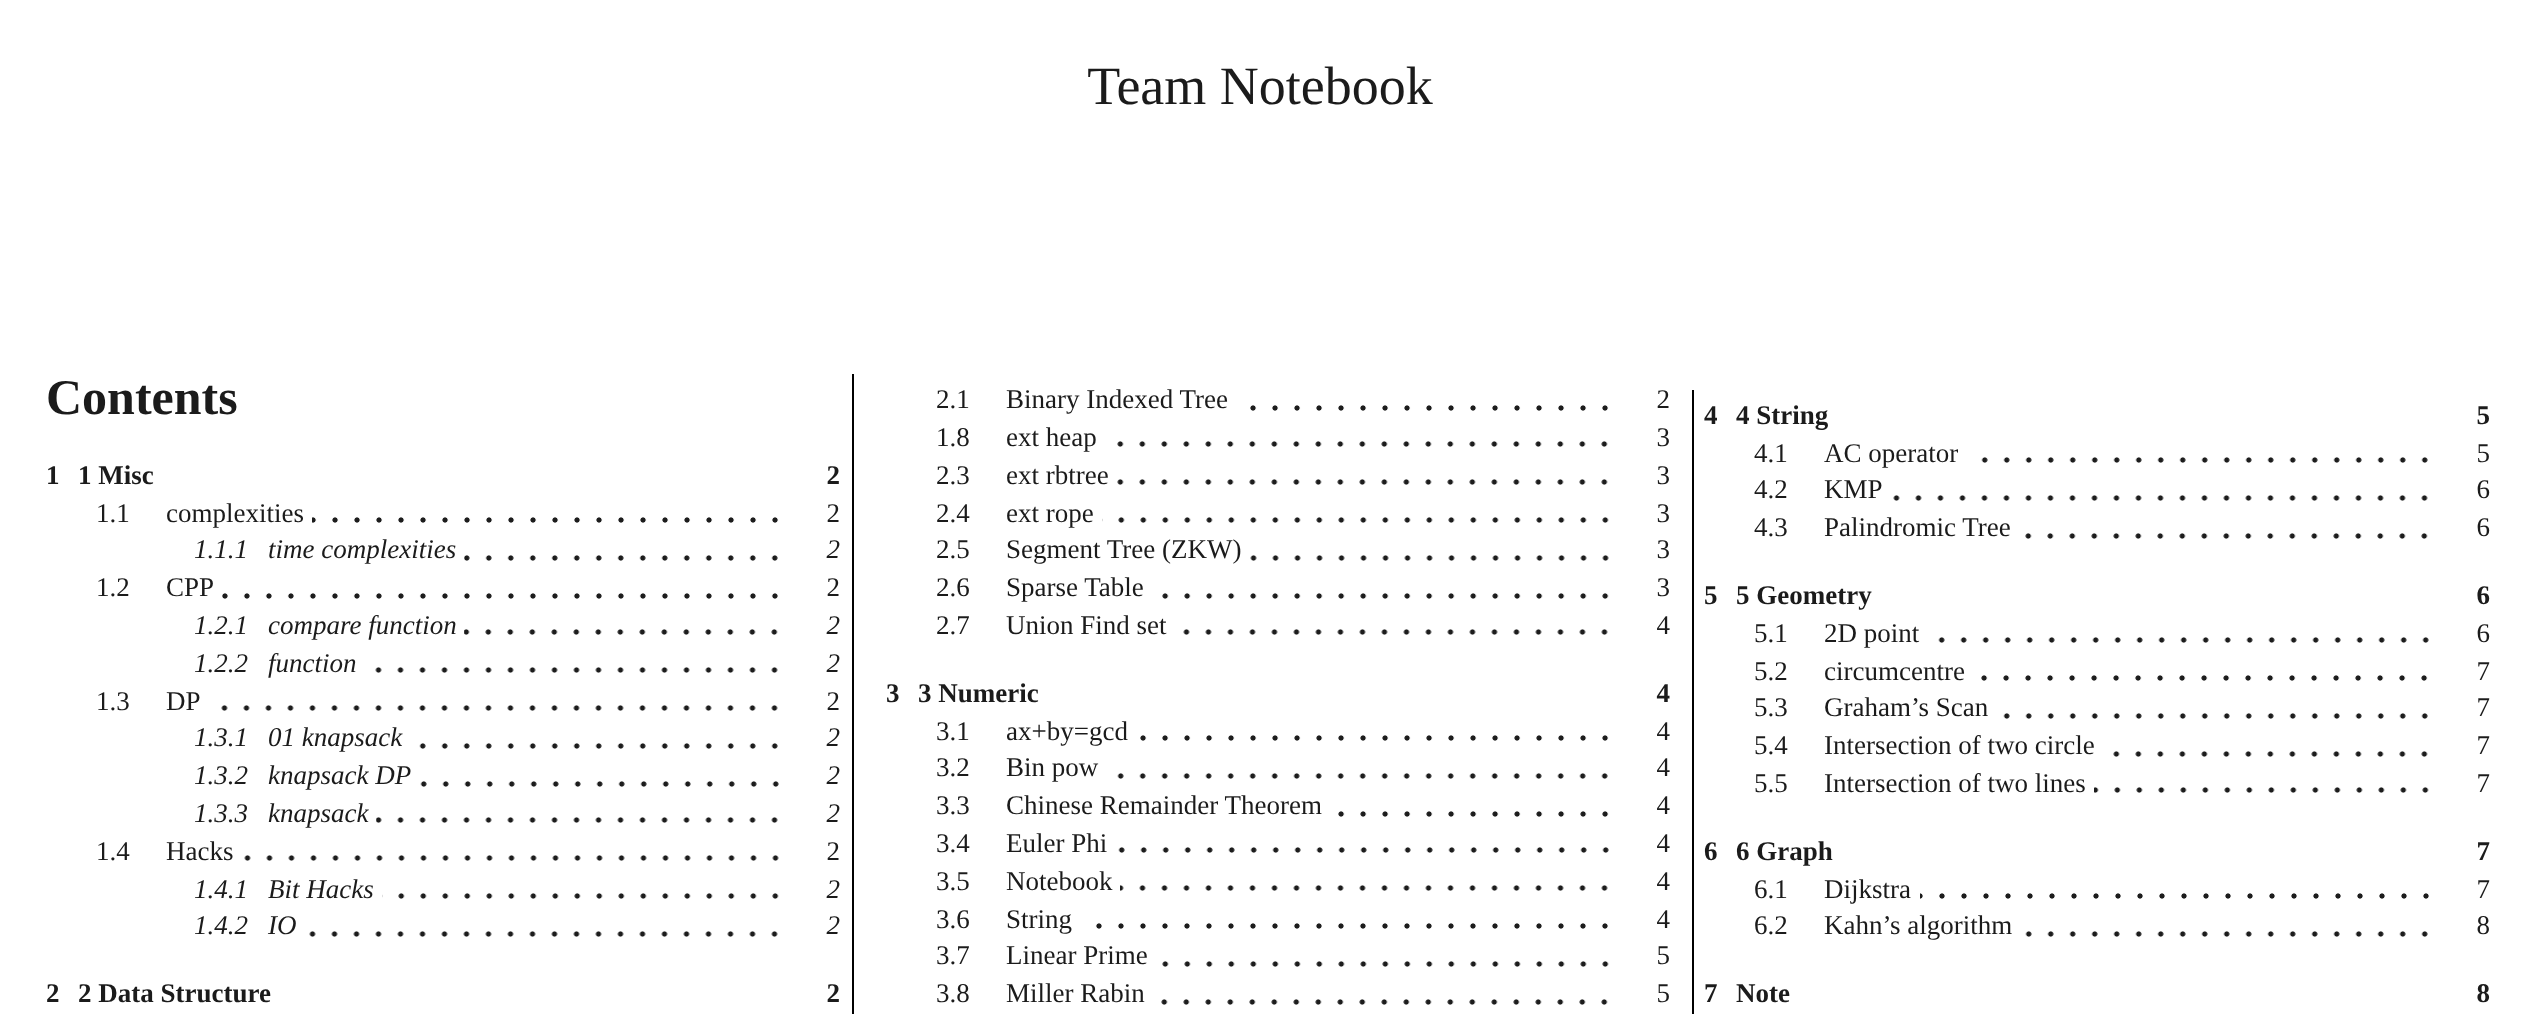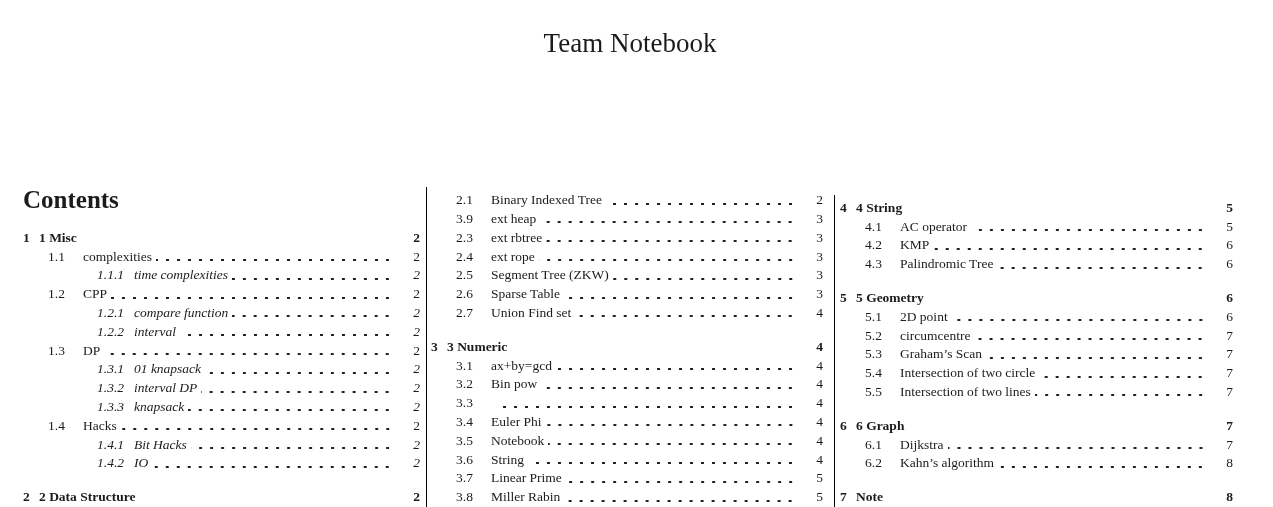--- a/index.html
+++ b/index.html
@@ -13,21 +13,21 @@
   .doc-subtitle { font-size:17px; margin-top:24px; line-height:20px; }
   .doc-date { font-size:17px; margin-top:15px; line-height:20px; }
 
   .toc-area {
     position:absolute; top:192px; bottom:0; left:23px;
     display:flex; align-items:flex-end;
     font-size:13.5px;
   }
   .toc-col { box-sizing:content-box; }
   .col-1 { width:397px; padding-top:0; }
-  .col-2 { width:392px; margin-left:6px; border-left:1px solid #000; padding-left:4px; padding-top:4px; }
+  .col-2 { width:392px; margin-left:6px; border-left:1px solid #000; padding-left:16px; padding-top:4px; }
   .col-3 { width:393px; margin-left:11px; border-left:1px solid #000; padding-left:5px; padding-top:4px; }
 
   .toc-heading {
     font-size:25px; font-weight:700; line-height:26px;
     margin:-3px 0 16px 0;
   }
 
   .toc-row { display:flex; align-items:baseline; line-height:18.8px; height:18.8px; }
   .toc-row .num { flex:none; }
   .toc-row .title { flex:none; white-space:nowrap; }
@@ -89,39 +89,39 @@
           <span class="pg">2</span>
         </div>
         <div class="toc-row subsubsection">
           <span class="num">1.2.1</span>
           <span class="title">compare function</span>
           <span class="leader"></span>
           <span class="pg">2</span>
         </div>
         <div class="toc-row subsubsection">
           <span class="num">1.2.2</span>
-          <span class="title">interval</span>
+          <span class="title">function</span>
           <span class="leader"></span>
           <span class="pg">2</span>
         </div>
         <div class="toc-row subsection">
           <span class="num">1.3</span>
           <span class="title">DP</span>
           <span class="leader"></span>
           <span class="pg">2</span>
         </div>
         <div class="toc-row subsubsection">
           <span class="num">1.3.1</span>
           <span class="title">01 knapsack</span>
           <span class="leader"></span>
           <span class="pg">2</span>
         </div>
         <div class="toc-row subsubsection">
           <span class="num">1.3.2</span>
-          <span class="title">interval DP</span>
+          <span class="title">knapsack DP</span>
           <span class="leader"></span>
           <span class="pg">2</span>
         </div>
         <div class="toc-row subsubsection">
           <span class="num">1.3.3</span>
           <span class="title">knapsack</span>
           <span class="leader"></span>
           <span class="pg">2</span>
         </div>
         <div class="toc-row subsection">
@@ -150,21 +150,21 @@
         </div>
       </div>
     <div class="toc-col col-2">
         <div class="toc-row subsection">
           <span class="num">2.1</span>
           <span class="title">Binary Indexed Tree</span>
           <span class="leader"></span>
           <span class="pg">2</span>
         </div>
         <div class="toc-row subsection">
-          <span class="num">3.9</span>
+          <span class="num">1.8</span>
           <span class="title">ext heap</span>
           <span class="leader"></span>
           <span class="pg">3</span>
         </div>
         <div class="toc-row subsection">
           <span class="num">2.3</span>
           <span class="title">ext rbtree</span>
           <span class="leader"></span>
           <span class="pg">3</span>
         </div>
@@ -205,20 +205,21 @@
           <span class="pg">4</span>
         </div>
         <div class="toc-row subsection">
           <span class="num">3.2</span>
           <span class="title">Bin pow</span>
           <span class="leader"></span>
           <span class="pg">4</span>
         </div>
         <div class="toc-row subsection">
           <span class="num">3.3</span>
+          <span class="title">Chinese Remainder Theorem</span>
           <span class="leader"></span>
           <span class="pg">4</span>
         </div>
         <div class="toc-row subsection">
           <span class="num">3.4</span>
           <span class="title">Euler Phi</span>
           <span class="leader"></span>
           <span class="pg">4</span>
         </div>
         <div class="toc-row subsection">

